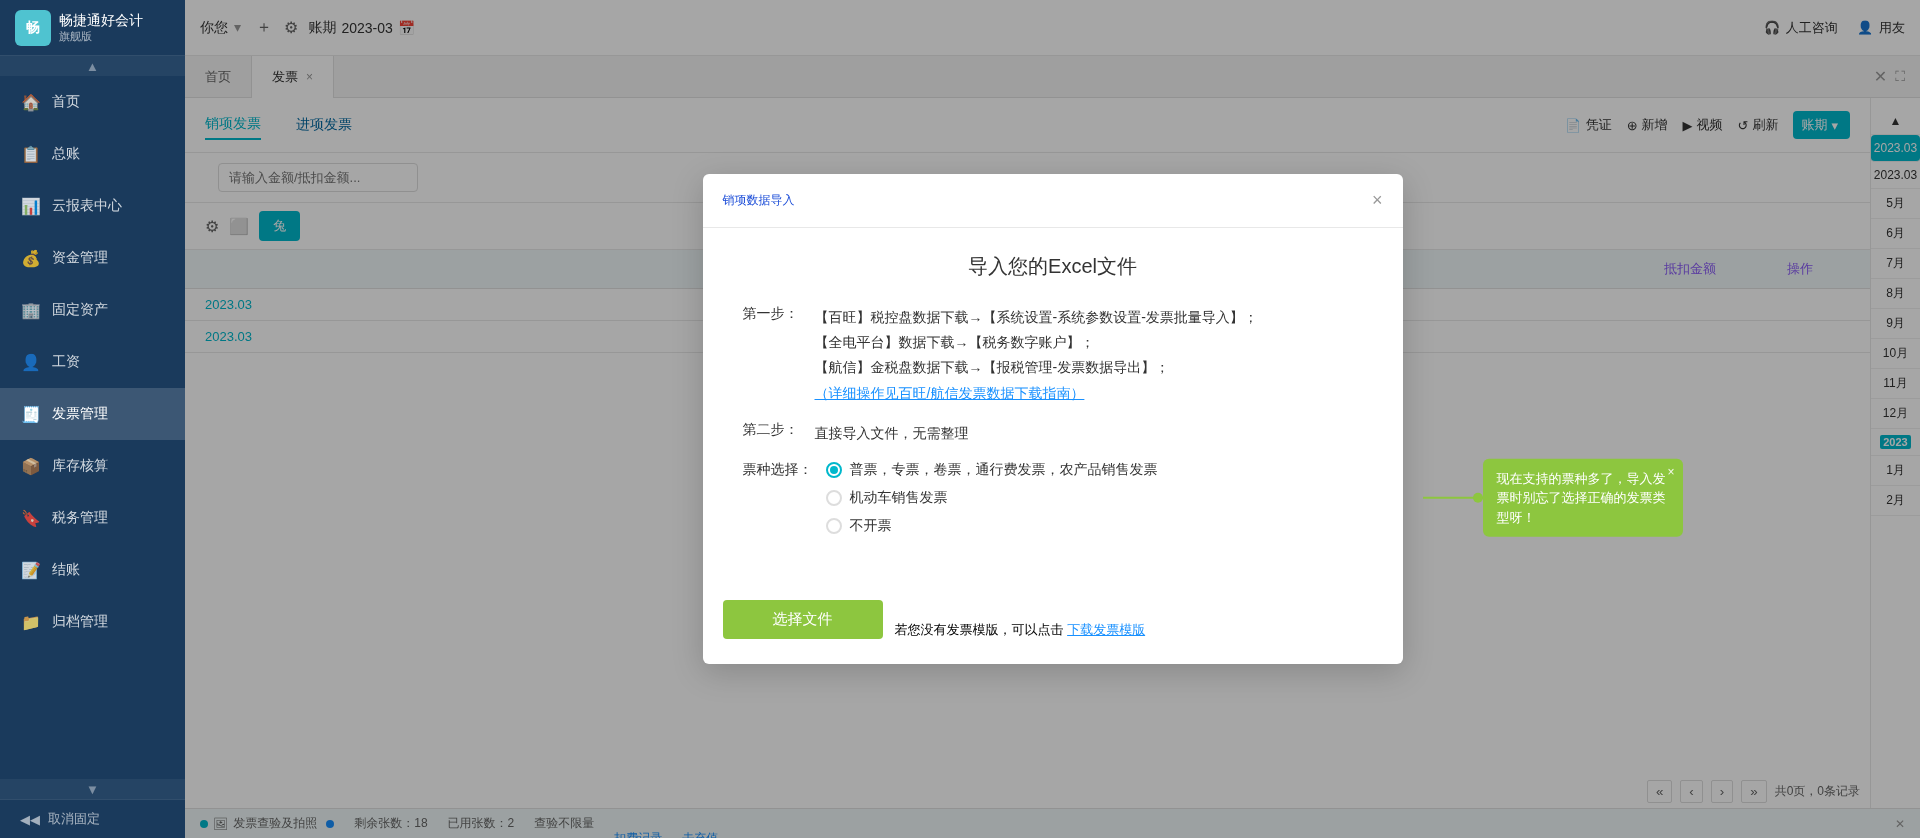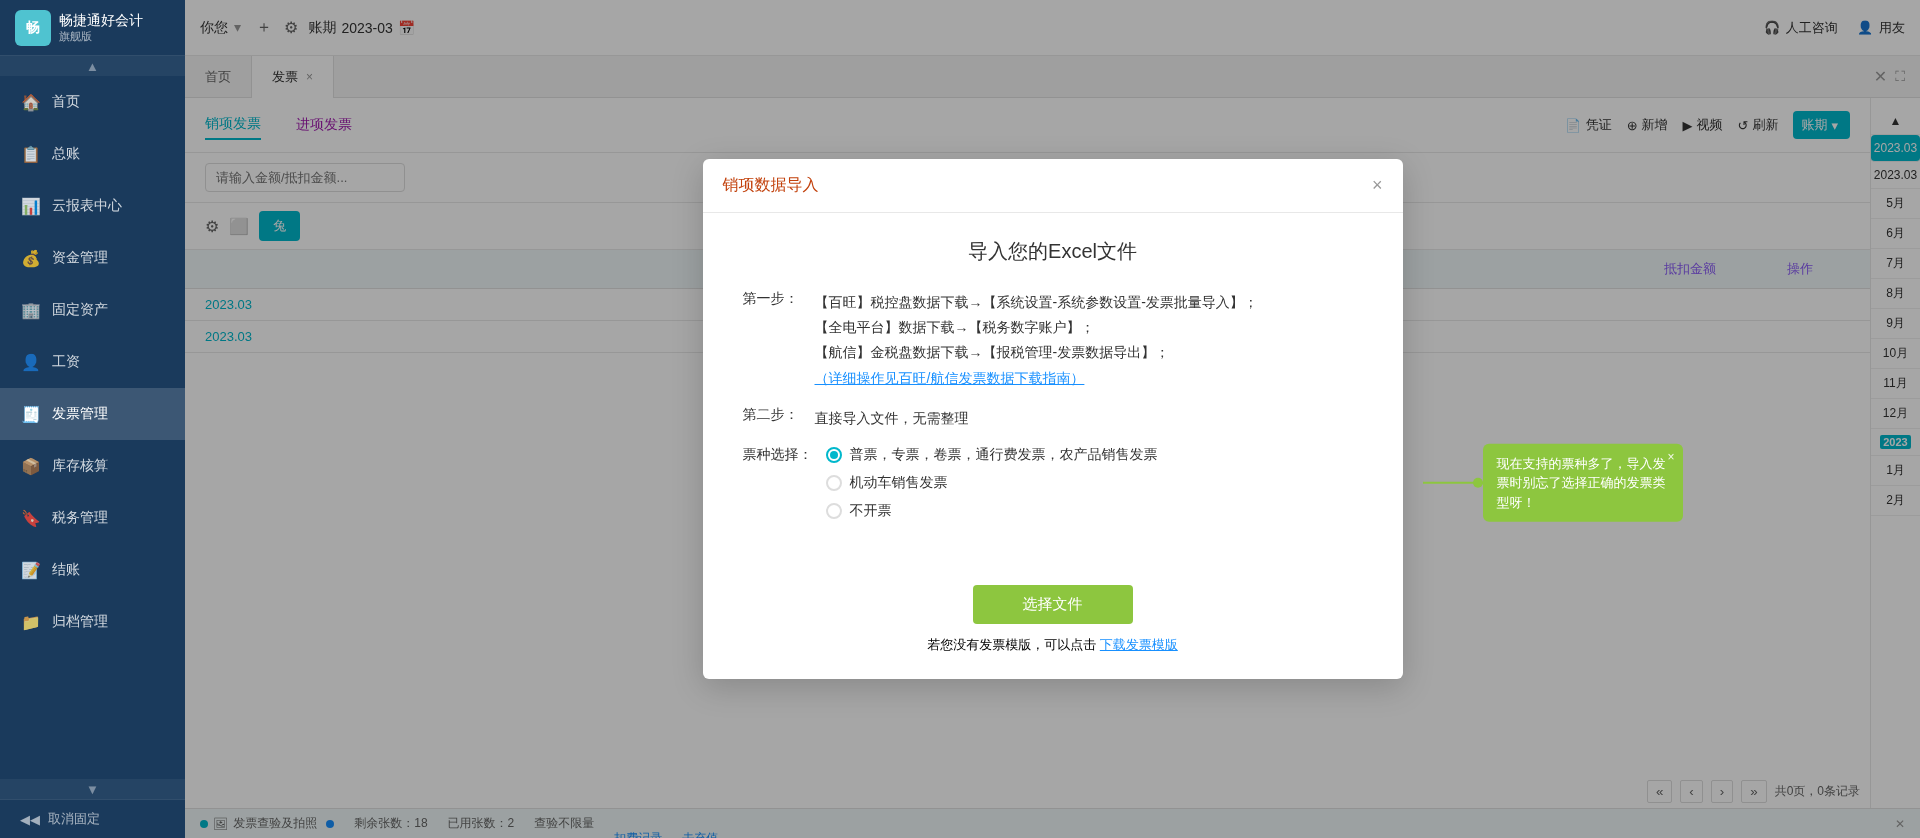--- a/index.html
+++ b/index.html
@@ -66,27 +66,27 @@
       font-size: 13px; color: #666; border-right: 1px solid #e0e0e0;
     }
     .tab-item.active { background: white; color: #333; }
     .tab-item .close { margin-left: 8px; color: #999; font-size: 12px; }
 
     
     .invoice-toolbar {
       background: white; padding: 12px 20px; display: flex; align-items: center; gap: 15px;
       border-bottom: 1px solid #e8e8e8;
     }
-    .invoice-tab { color: #a21caf; font-size: 14px; cursor: pointer; padding: 5px 0; }
+    .invoice-tab { color: #0369a1; font-size: 14px; cursor: pointer; padding: 5px 0; }
     .invoice-tab.active { color: #00b8cc; border-bottom: 2px solid #00b8cc; }
     .invoice-tab + .invoice-tab { margin-left: 20px; }
 
     
     .filter-bar {
-      background: white; padding: 10px 20px; display: flex; align-items: flex-end; gap: 10px;
+      background: white; padding: 10px 33px; display: flex; align-items: flex-end; gap: 10px;
       border-bottom: 1px solid #e8e8e8; margin-bottom: 0;
     }
     .filter-input {
       border: 1px solid #ddd; border-radius: 4px; padding: 6px 10px; font-size: 13px;
       width: 200px; color: #999;
     }
 
     
     .action-bar {
       background: white; padding: 8px 20px; display: flex; align-items: center; gap: 10px;
@@ -155,21 +155,21 @@
       position: absolute; left: 185px; top: 0; right: 0; bottom: 0;
       background: rgba(0,0,0,0.35); z-index: 100; display: flex; align-items: center; justify-content: center;
     }
     .modal {
       background: white; border-radius: 6px; width: 700px;
       box-shadow: 0 8px 32px rgba(0,0,0,0.18); position: relative;
     }
     .modal-header {
       padding: 16px 20px; border-bottom: 1px solid #e8e8e8; display: flex; align-items: center; justify-content: space-between;
     }
-    .modal-title { font-size: 16px; font-weight: 500; color: #c2410c; }
+    .modal-title { font-size: 12px; font-weight: 500; color: #1d4ed8; }
     .modal-close { color: #999; cursor: pointer; font-size: 18px; }
     .modal-body { padding: 25px 40px 30px; }
     .modal-main-title { text-align: center; font-size: 20px; font-weight: 500; color: #333; margin-bottom: 25px; }
 
     .step-row { display: flex; margin-bottom: 15px; gap: 16px; }
     .step-label { color: #333; font-size: 14px; font-weight: 500; white-space: nowrap; min-width: 55px; }
     .step-content { color: #333; font-size: 14px; line-height: 1.8; }
     .step-content .link { color: #1890ff; text-decoration: underline; cursor: pointer; }
 
     .ticket-section { margin: 15px 0; }
@@ -178,21 +178,21 @@
     .radio-circle {
       width: 16px; height: 16px; border-radius: 50%; border: 2px solid #ddd;
       display: flex; align-items: center; justify-content: center; cursor: pointer; flex-shrink: 0;
     }
     .radio-circle.checked { border-color: #00b8cc; }
     .radio-circle.checked::after {
       content: ''; width: 8px; height: 8px; border-radius: 50%; background: #00b8cc;
     }
     .radio-label { color: #333; font-size: 14px; }
 
-    .modal-footer { padding: 10px 20px 25px; display: flex; flex-direction: column; align-items: center; gap: 12px; }
+    .modal-footer { padding: 10px 20px 25px; display: flex; flex-direction: row; align-items: flex-end; gap: 12px; }
     .btn-select-file {
       background: #8dc63f; color: white; border: none; padding: 10px 50px;
       border-radius: 4px; font-size: 15px; cursor: pointer; font-weight: 500;
     }
 
     
     .content-area {
       position: absolute; left: 185px; top: 98px; right: 50px; bottom: 30px;
       background: white; overflow: hidden;
     }

